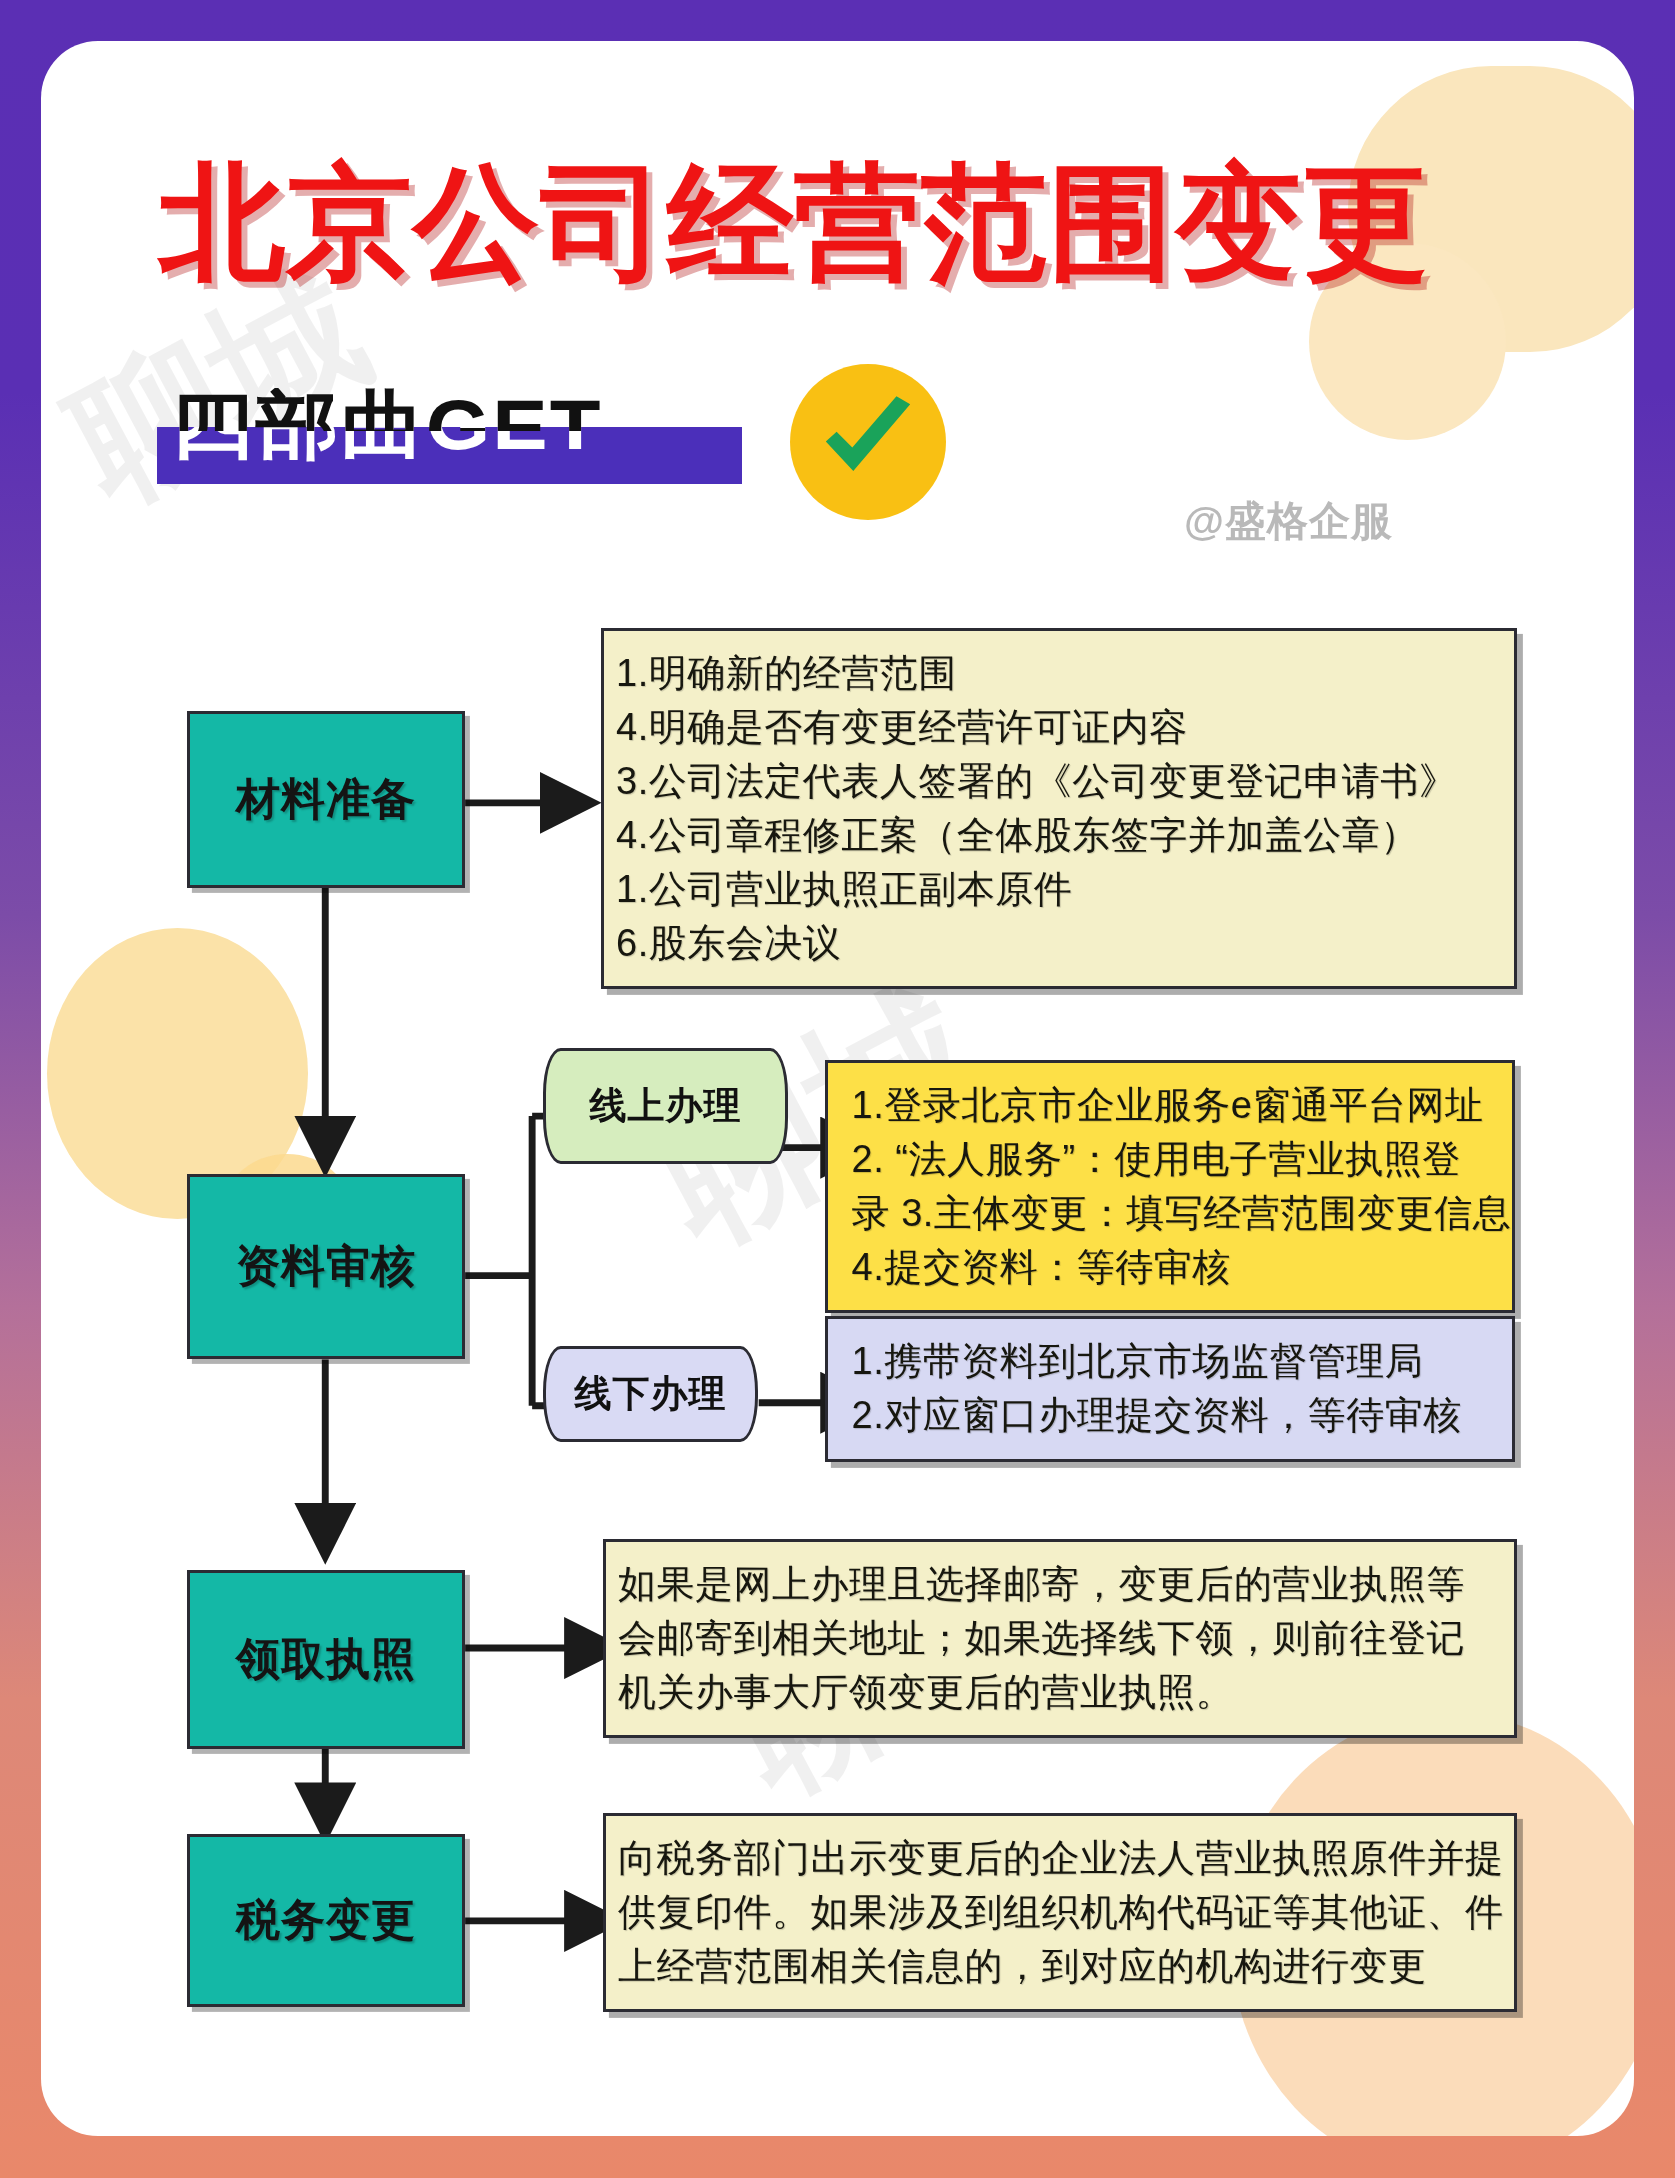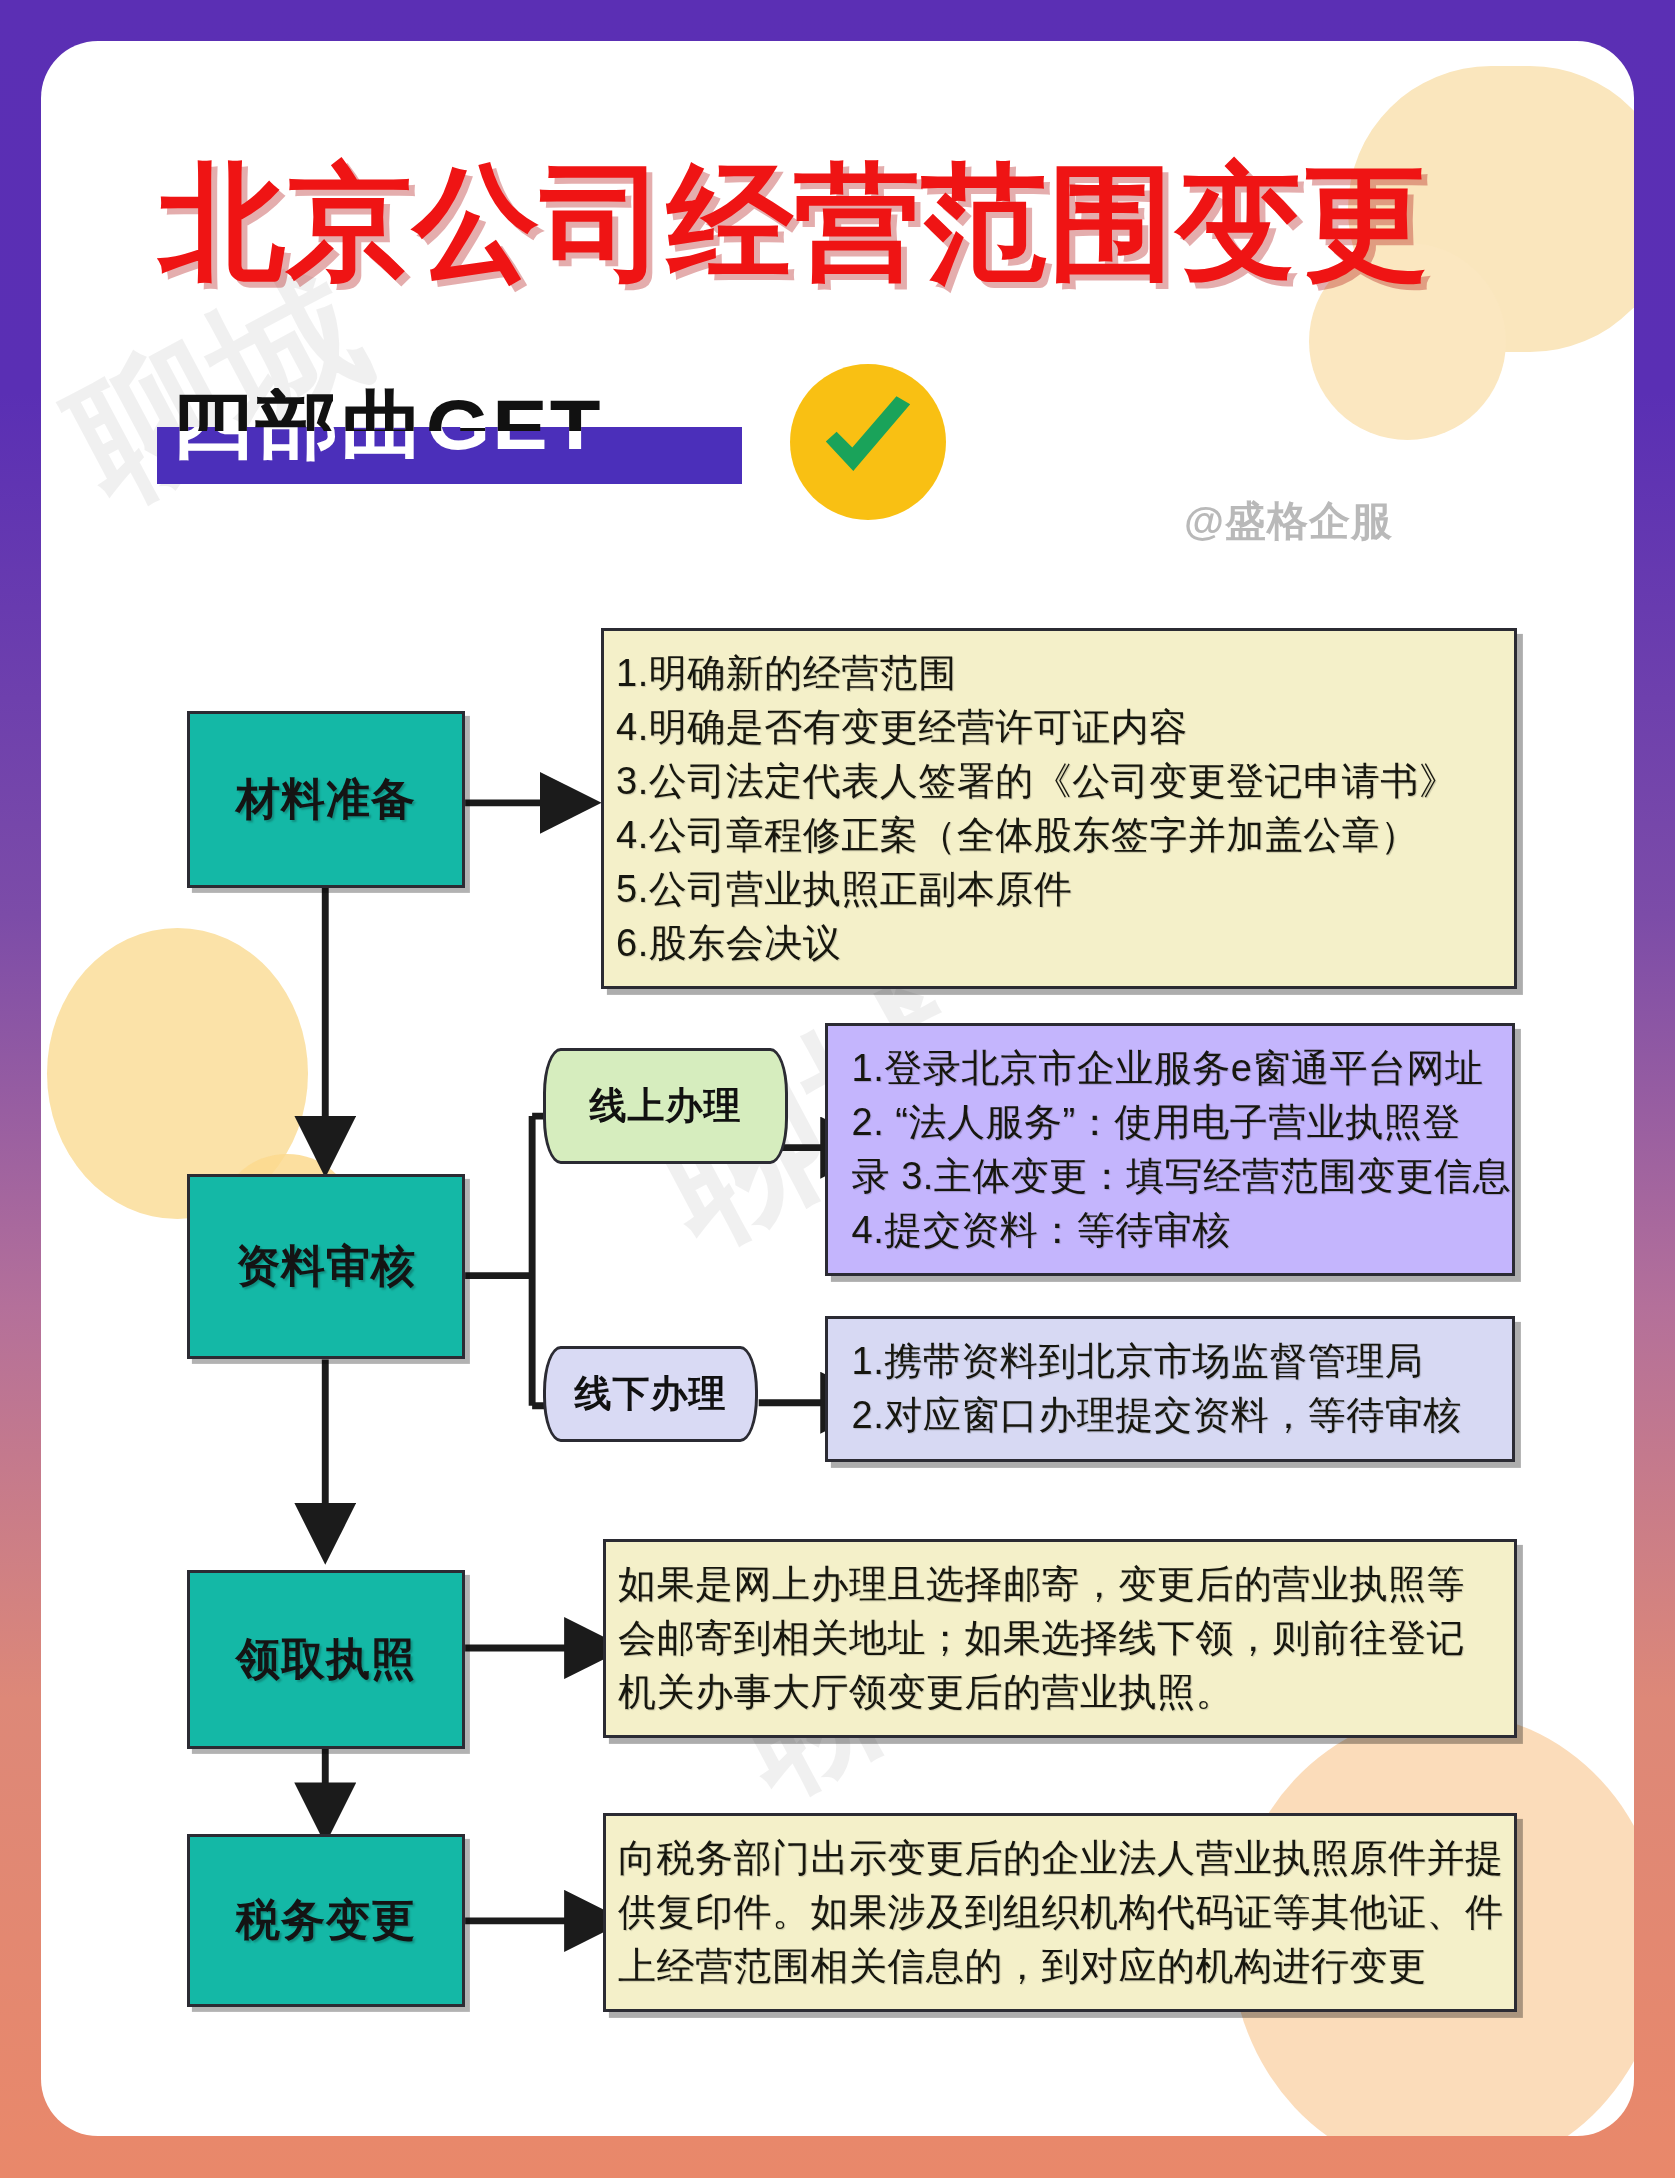--- a/index.html
+++ b/index.html
@@ -170,21 +170,21 @@
     border: 3.9px solid #2b2b33;
     box-shadow: 5.9px 5.9px 0 rgba(0,0,0,.32);
     padding: 15.8px 19.7px 15.8px 23.6px;
     color: #17170f;
     font-size: 38px;
     line-height: 1.42;
     letter-spacing: 0.5px;
     text-shadow: 1px 1px 1px rgba(0,0,0,.18);
   }
   .panel.cream    { background: #f4f0c9; padding-left: 12px; }
-  .panel.green    { background: #c4b5fd; }
+  .panel.green    { background: #fde047; margin-top: 37px; }
   .panel.lav      { background: #d7d9f3; }
   .panel p { white-space: nowrap; }
 </style>
 </head>
 <body>
 
 <div class="card">
 
   <div class="blob blob-tr-1"></div>
   <div class="blob blob-tr-2"></div>
@@ -246,21 +246,21 @@
   </svg>
 
   <div class="node" style="left:187px; top:711px; width:278px; height:177px;">
     <span>材料准备</span>
   </div>
   <div class="panel cream" style="left:601px; top:628px; width:916px;">
     <p>1.明确新的经营范围</p>
     <p>4.明确是否有变更经营许可证内容</p>
     <p>3.公司法定代表人签署的《公司变更登记申请书》</p>
     <p>4.公司章程修正案（全体股东签字并加盖公章）</p>
-    <p>5.公司营业执照正副本原件</p>
+    <p>1.公司营业执照正副本原件</p>
     <p>6.股东会决议</p>
   </div>
 
   <div class="node" style="left:187px; top:1174px; width:278px; height:185px;">
     <span>资料审核</span>
   </div>
 
   <div class="pill online" style="left:543px; top:1048px; width:245px; height:116px;">
     <span>线上办理</span>
   </div>

